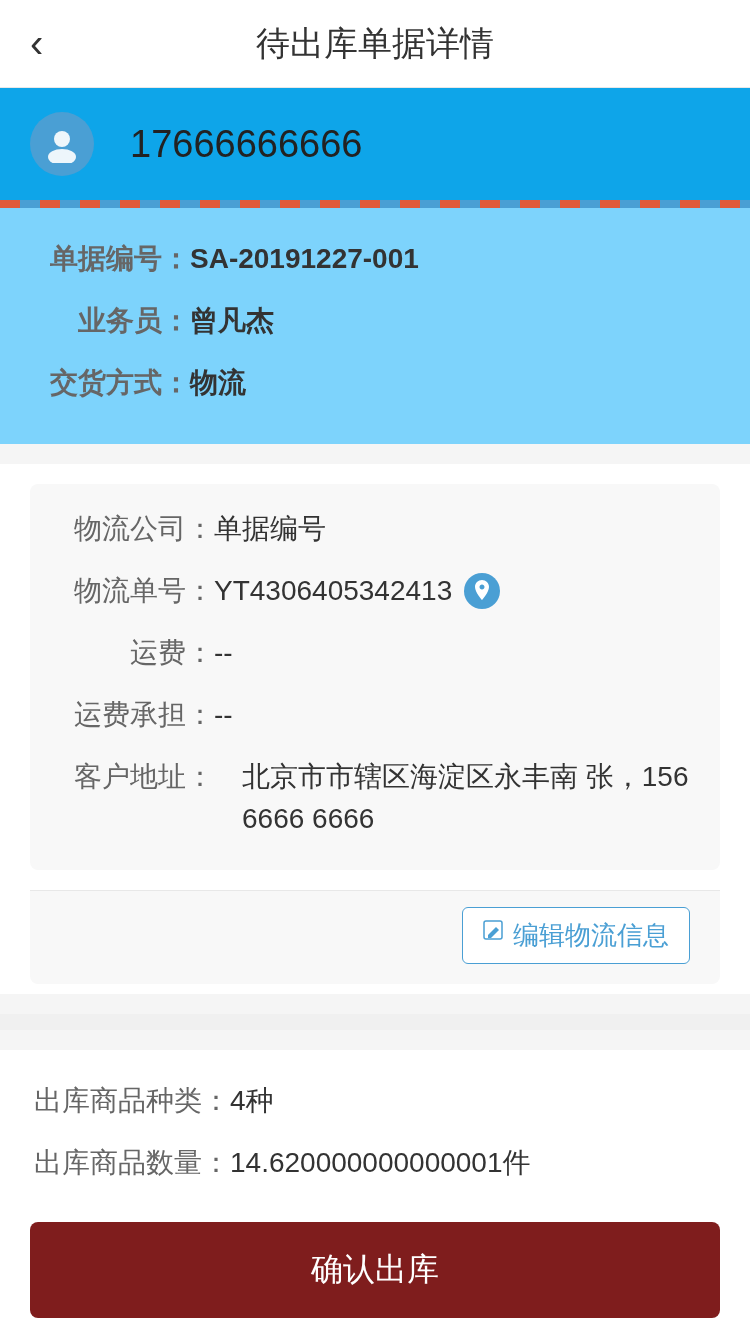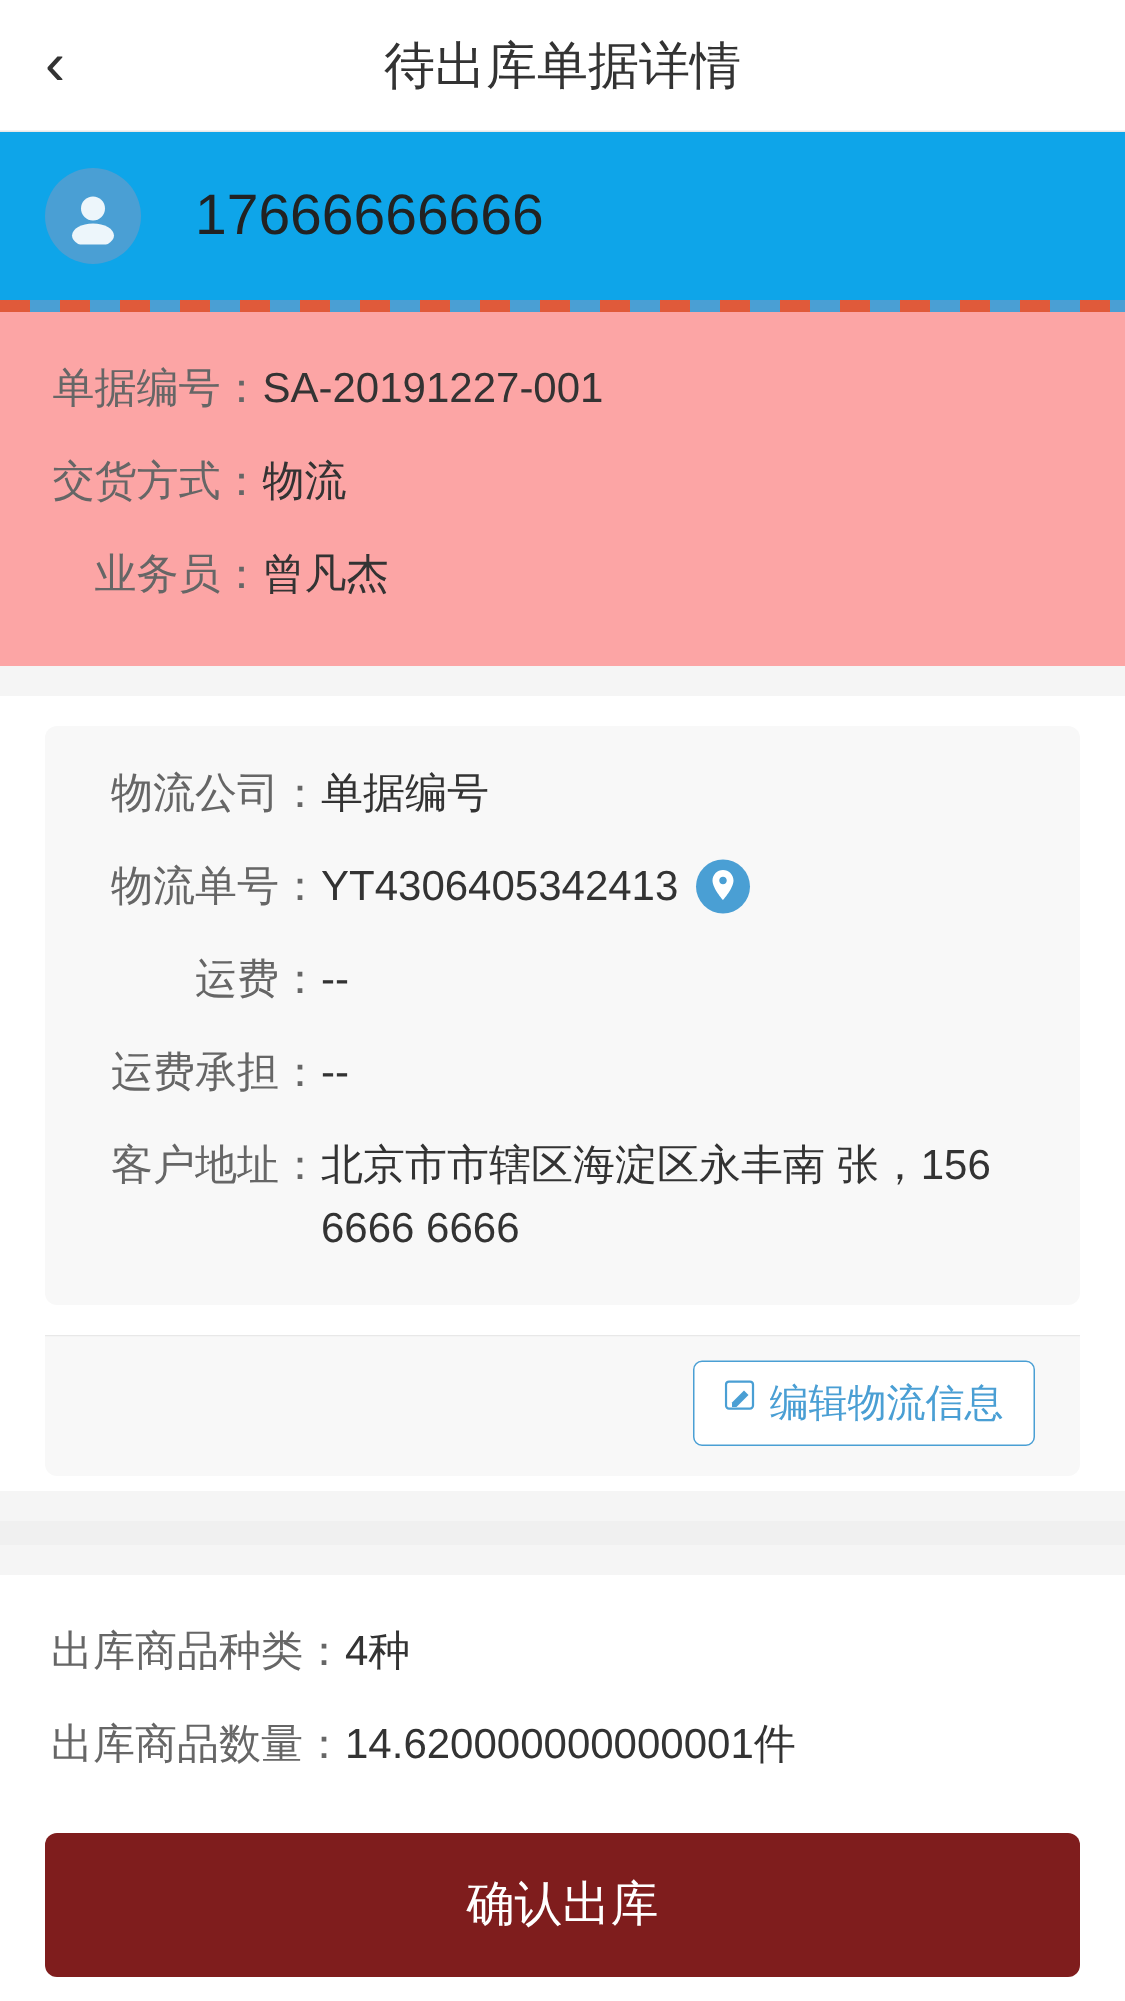--- a/index.html
+++ b/index.html
@@ -98,23 +98,24 @@
       height: 8px;
       background: repeating-linear-gradient(
         90deg,
         #e05a3a 0px, #e05a3a 20px,
         #4a9fd4 20px, #4a9fd4 40px
       );
     }
 
     
     .info-section {
-      background: #fca5a5;
-      padding: 30px 15px 20px;
+      background: #7dd3fc;
+      padding: 30px 30px 20px;
       margin-bottom: 20px;
+      font-weight: bold;
     }
     .info-row {
       display: flex;
       align-items: flex-start;
       margin-bottom: 20px;
       font-size: 28px;
       line-height: 1.5;
     }
     .info-label {
       color: #666;
@@ -124,20 +125,21 @@
     }
     .info-value {
       color: #333;
       flex: 1;
       display: flex;
       align-items: center;
       gap: 12px;
     }
     .info-value.address {
       flex-wrap: wrap;
+      margin-left: 28px;
     }
 
     
     .logistics-card {
       background: #f8f8f8;
       border-radius: 8px;
       margin: 20px 30px;
       padding: 24px 24px 10px;
     }
 
@@ -266,26 +268,26 @@
   </div>
 
   <div class="dashed-divider"></div>
 
   <div class="info-section">
     <div class="info-row">
       <span class="info-label">单据编号：</span>
       <span class="info-value">SA-20191227-001</span>
     </div>
     <div class="info-row">
+      <span class="info-label">业务员：</span>
+      <span class="info-value">曾凡杰</span>
+    </div>
+    <div class="info-row">
       <span class="info-label">交货方式：</span>
       <span class="info-value">物流</span>
-    </div>
-    <div class="info-row">
-      <span class="info-label">业务员：</span>
-      <span class="info-value">曾凡杰</span>
     </div>
   </div>
 
   <div style="background:#fff; padding: 0 0 10px;">
     <div class="logistics-card">
       <div class="info-row">
         <span class="info-label">物流公司：</span>
         <span class="info-value">单据编号</span>
       </div>
       <div class="info-row">

